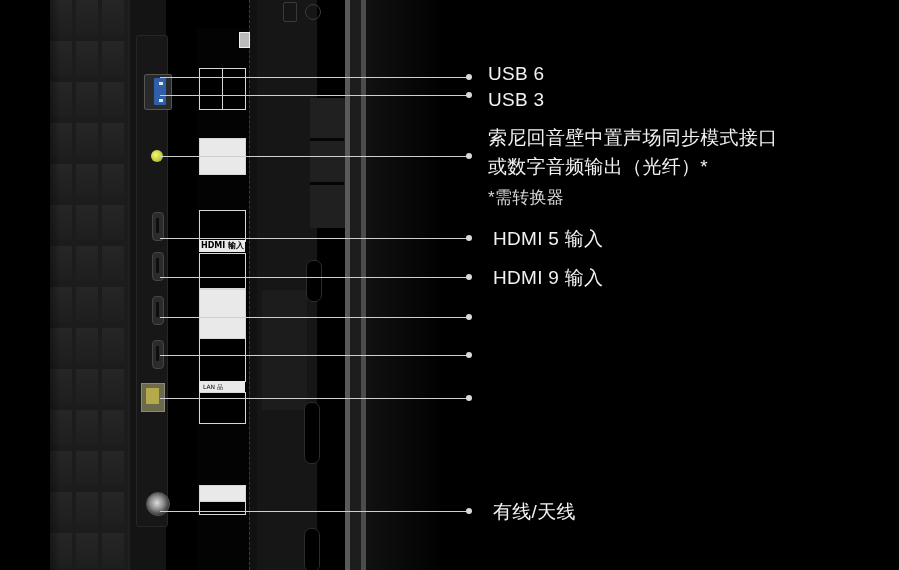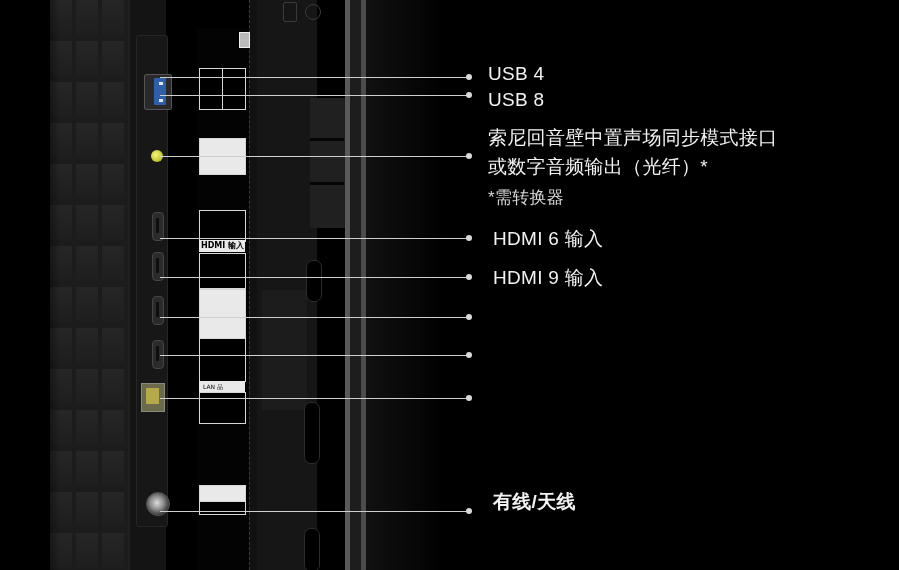--- a/index.html
+++ b/index.html
@@ -169,21 +169,21 @@
   <div class="dot" style="left:466px; top:274px;"></div>
   <div class="leader" style="top:317px; width:310px;"></div>
   <div class="dot" style="left:466px; top:314px;"></div>
   <div class="leader" style="top:355px; width:310px;"></div>
   <div class="dot" style="left:466px; top:352px;"></div>
   <div class="leader" style="top:398px; width:310px;"></div>
   <div class="dot" style="left:466px; top:395px;"></div>
   <div class="leader" style="top:511px; width:310px;"></div>
   <div class="dot" style="left:466px; top:508px;"></div>
 
-  <div class="callout" style="left:488px; top:62px;">USB 4</div>
-  <div class="callout" style="left:488px; top:88px;">USB 8</div>
+  <div class="callout" style="left:488px; top:62px;">USB 6</div>
+  <div class="callout" style="left:488px; top:88px;">USB 3</div>
   <div class="callout" style="left:488px; top:126px;">索尼回音壁中置声场同步模式接口</div>
   <div class="callout" style="left:488px; top:155px;">或数字音频输出（光纤）*</div>
   <div class="callout small" style="left:488px; top:186px;">*需转换器</div>
-  <div class="callout" style="left:493px; top:227px;">HDMI 6 输入</div>
+  <div class="callout" style="left:493px; top:227px;">HDMI 5 输入</div>
   <div class="callout" style="left:493px; top:266px;">HDMI 9 输入</div>
-  <div class="callout" style="left:493px; top:490px;font-weight:bold;">有线/天线</div>
+  <div class="callout" style="left:493px; top:500px;">有线/天线</div>
 </div>
 
 </body></html>

